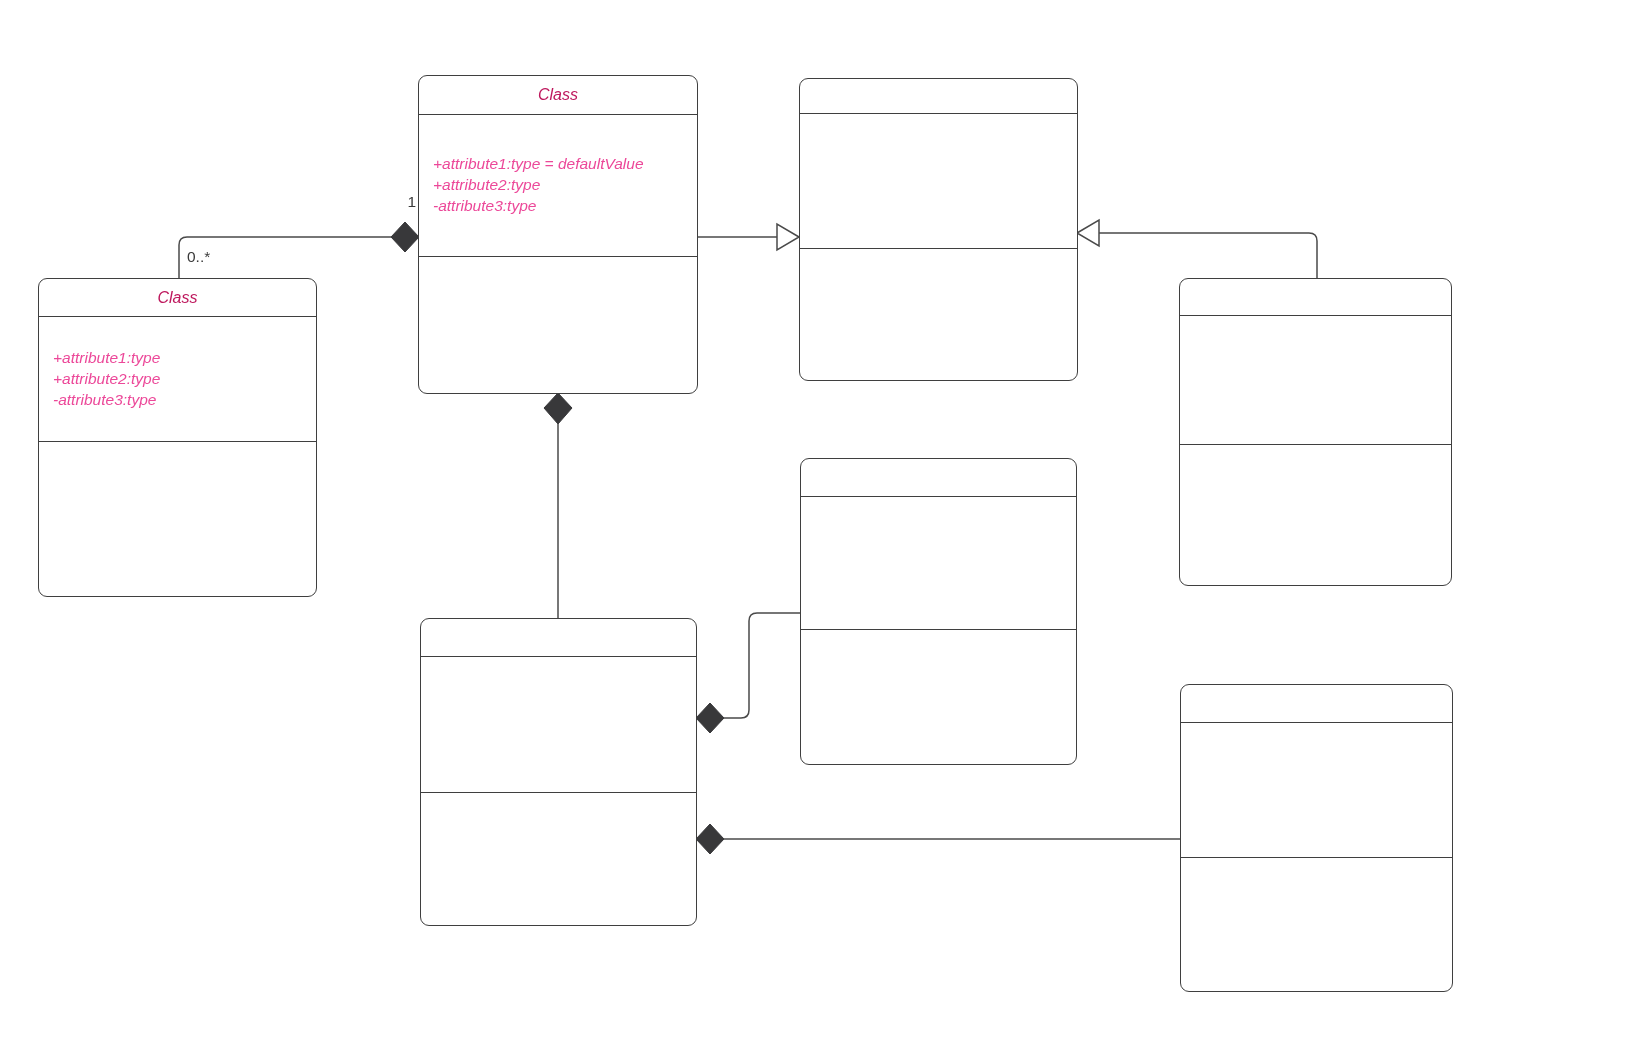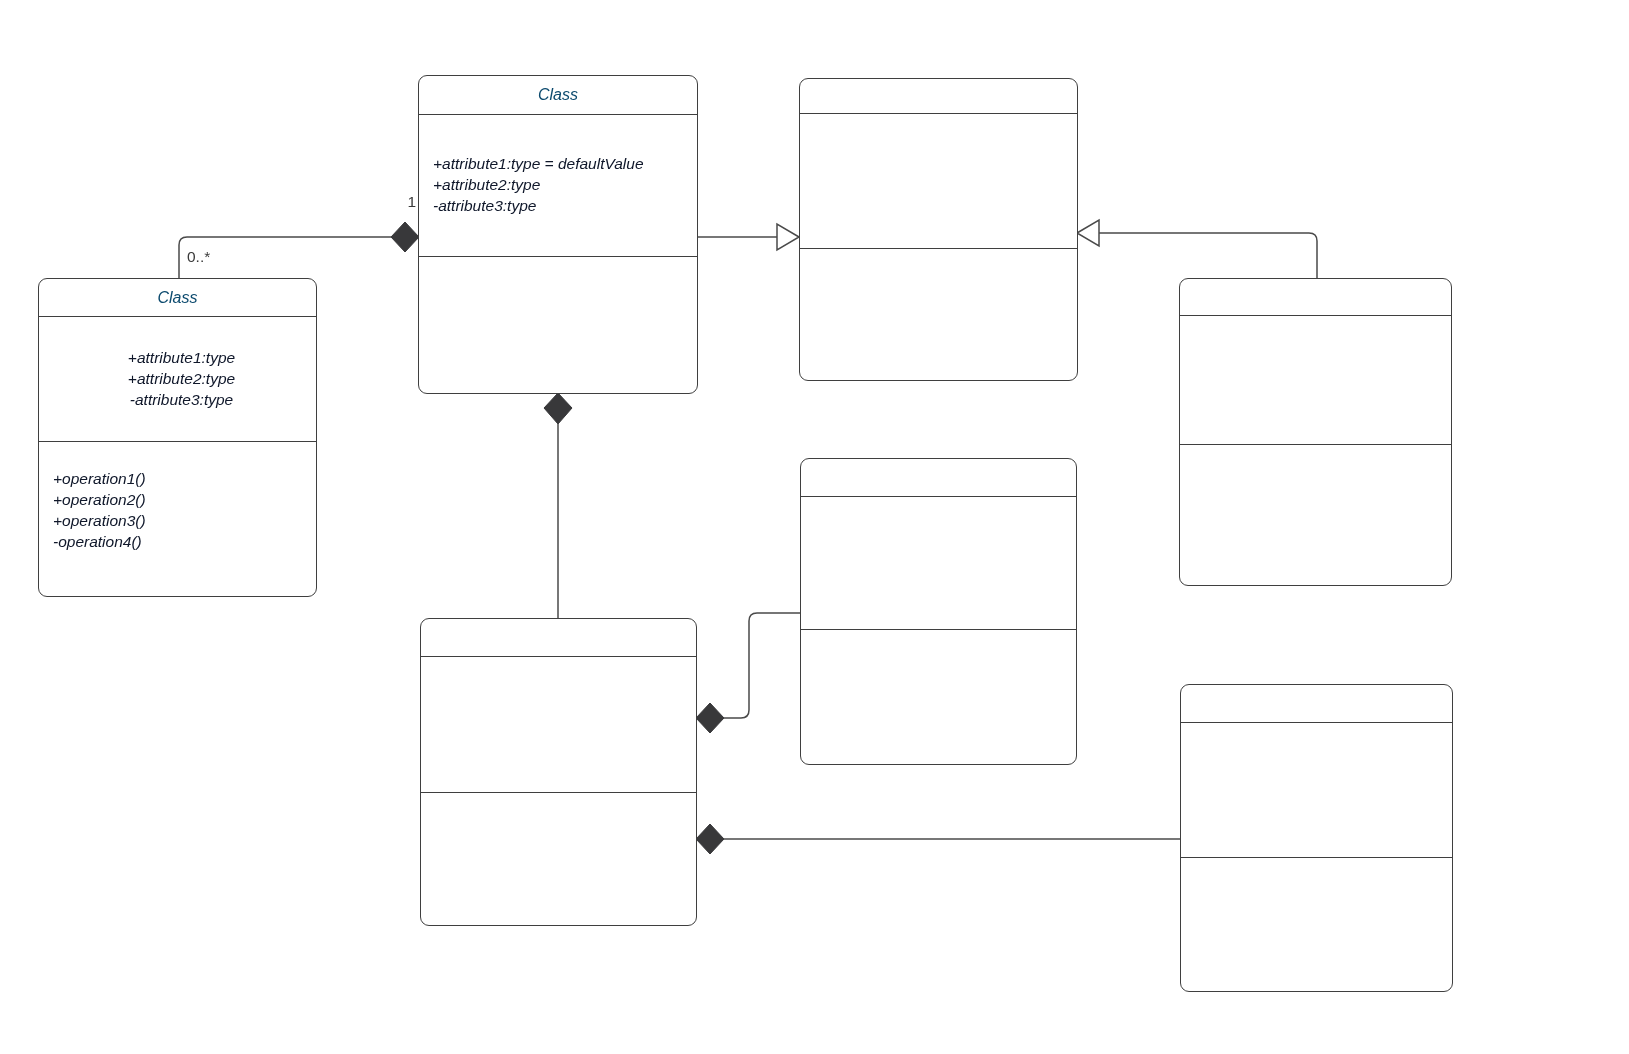--- a/index.html
+++ b/index.html
@@ -8,25 +8,25 @@
     font-family:"Liberation Sans", sans-serif; overflow:hidden;
   }
   svg.connector-layer { position:absolute; left:0; top:0; width:1629px; height:1054px; }
   .uml-class {
     position:absolute; box-sizing:border-box; background:#ffffff;
     border:1.8px solid #3f3f3f; border-radius:9px; color:#3a3a3a;
   }
   .uml-class .hd {
     box-sizing:border-box; border-bottom:1.6px solid #3f3f3f;
     display:flex; align-items:center; justify-content:center;
-    font-style:italic; font-size:16px; color:#0c4a6e;
+    font-style:italic; font-size:16px; color:#be185d;
   }
   .uml-class .sec {
     box-sizing:border-box; padding-left:14px; padding-right:6px;
-    font-style:italic; font-size:15.5px; line-height:21px; color:#0f172a;
+    font-style:italic; font-size:15.5px; line-height:21px; color:#ec4899;
     white-space:nowrap; overflow:hidden;
   }
   .uml-class .sec.mid { border-bottom:1.6px solid #3f3f3f; }
   .mult-label {
     position:absolute; font-size:15.5px; font-style:normal; color:#3a3a3a;
     white-space:nowrap;
   }
   .conn-line { stroke:#4a4a4a; stroke-width:1.5; fill:none; }
   .diamond  { fill:#38383a; stroke:#38383a; stroke-width:1; }
   .tri      { fill:#ffffff; stroke:#4a4a4a; stroke-width:1.5; }
@@ -77,30 +77,24 @@
       <div>+attribute1:type = defaultValue</div>
       <div>+attribute2:type</div>
       <div>-attribute3:type</div>
     </div>
   </div>
 
   <div class="uml-class" style="left:38px; top:278px; width:279px; height:319px;">
     <div class="hd" style="height:38px;">
       <span>Class</span>
     </div>
-    <div class="sec mid" style="height:125px; padding-top:30px;text-align:center;">
+    <div class="sec mid" style="height:125px; padding-top:30px;">
       <div>+attribute1:type</div>
       <div>+attribute2:type</div>
       <div>-attribute3:type</div>
-    </div>
-    <div class="sec" style="height:152px; padding-top:26px;">
-      <div>+operation1()</div>
-      <div>+operation2()</div>
-      <div>+operation3()</div>
-      <div>-operation4()</div>
     </div>
   </div>
 
   <div class="uml-class" style="left:799px; top:78px; width:279px; height:303px;">
     <div class="hd" style="height:35px;">
       <span></span>
     </div>
     <div class="sec mid" style="height:135px;"></div>
     <div class="sec" style="height:129px;"></div>
   </div>

